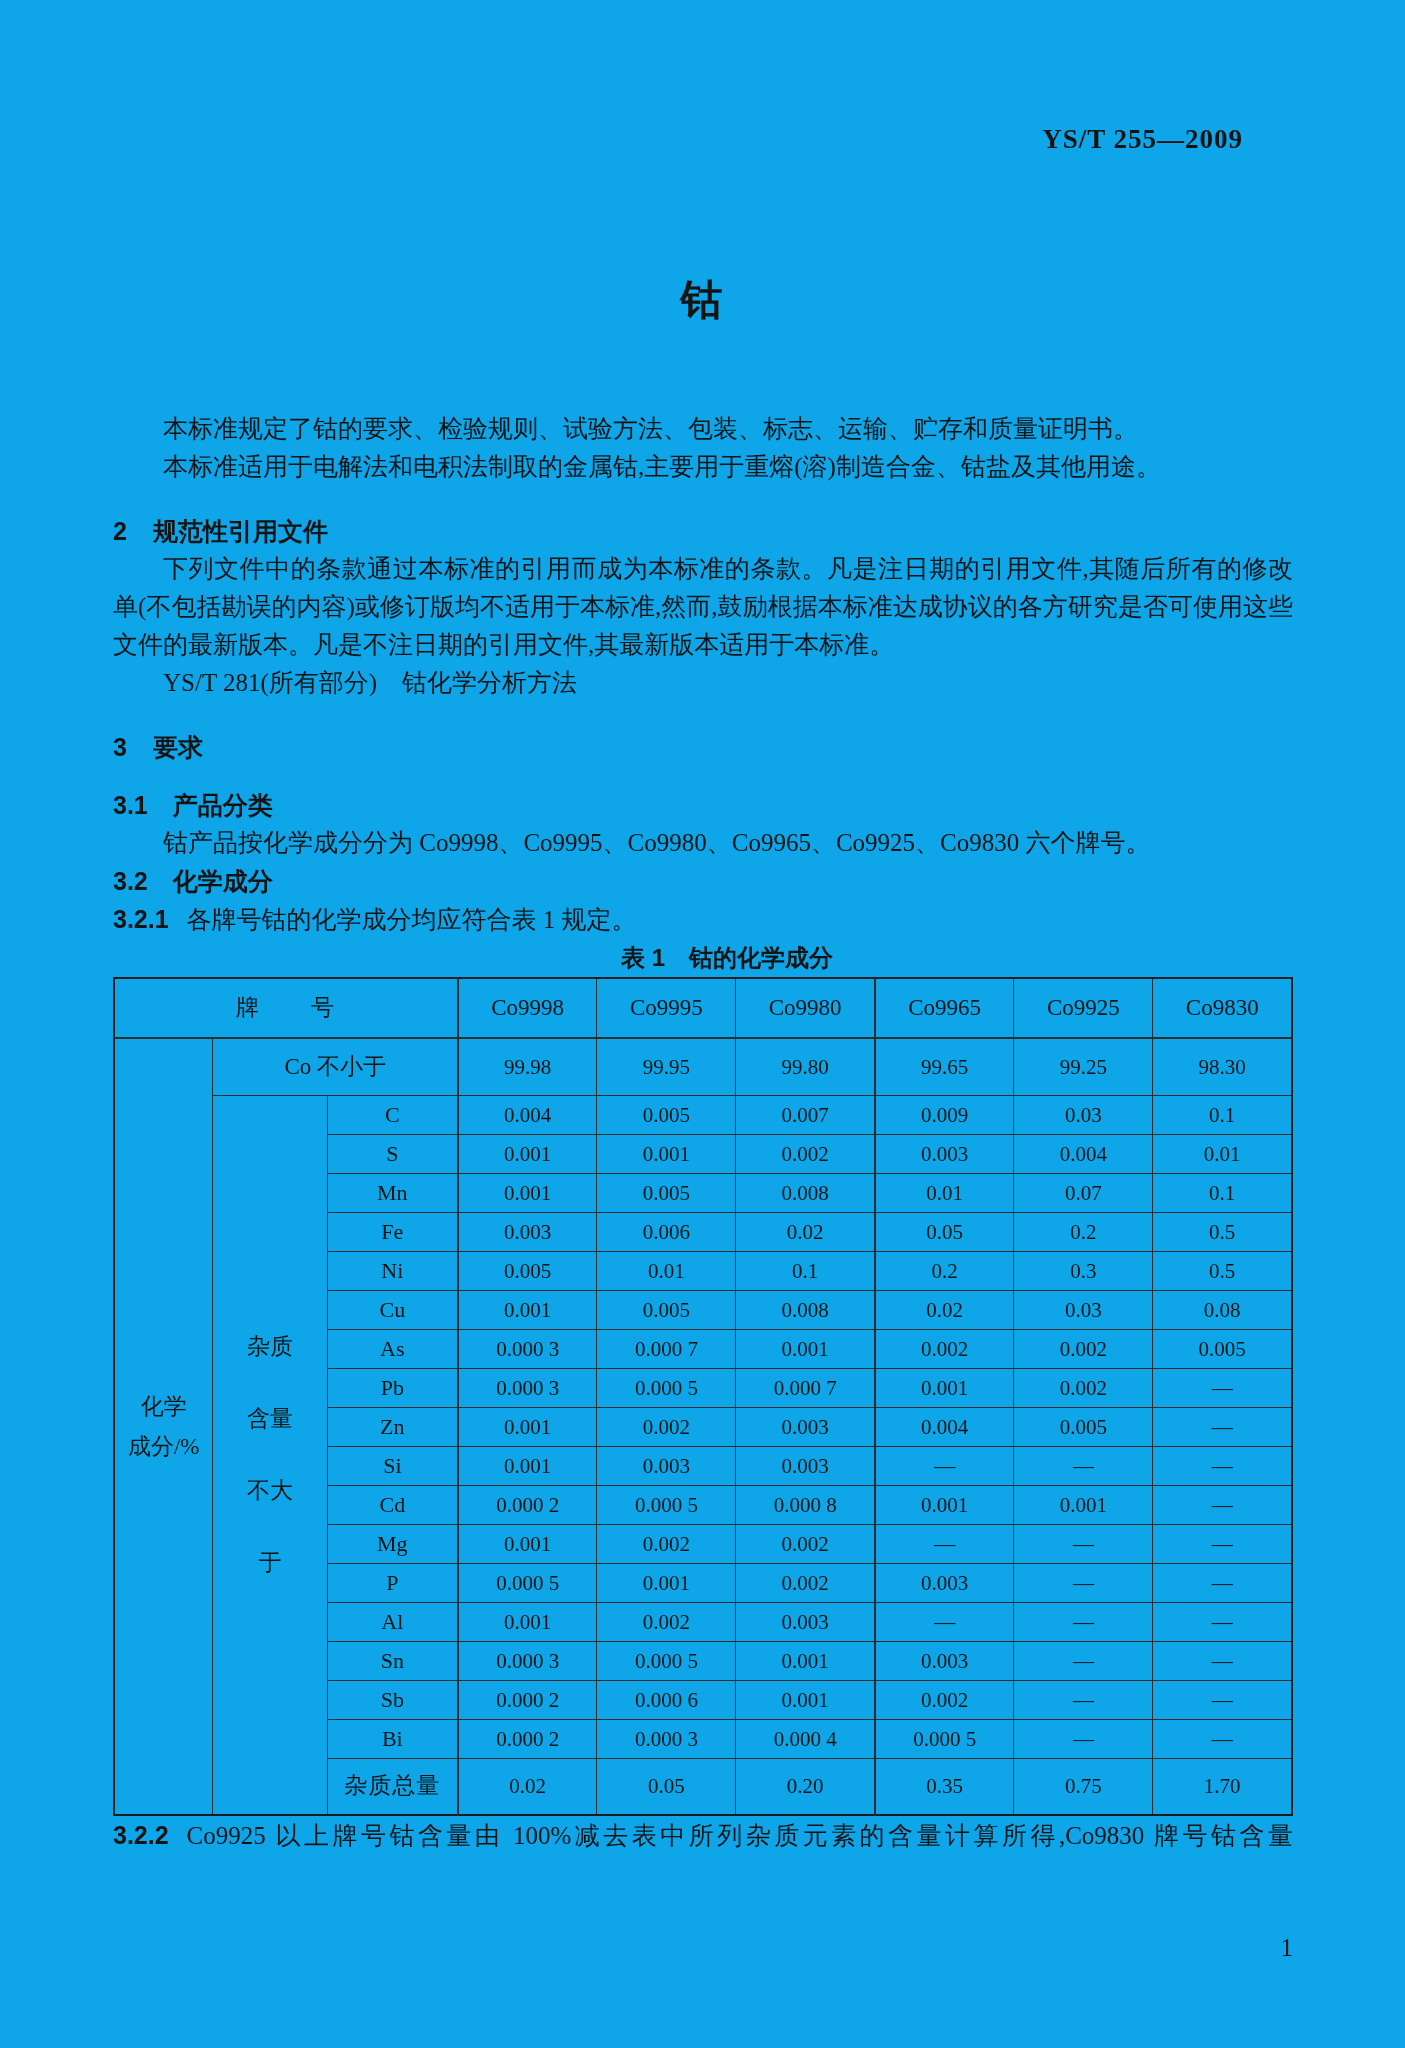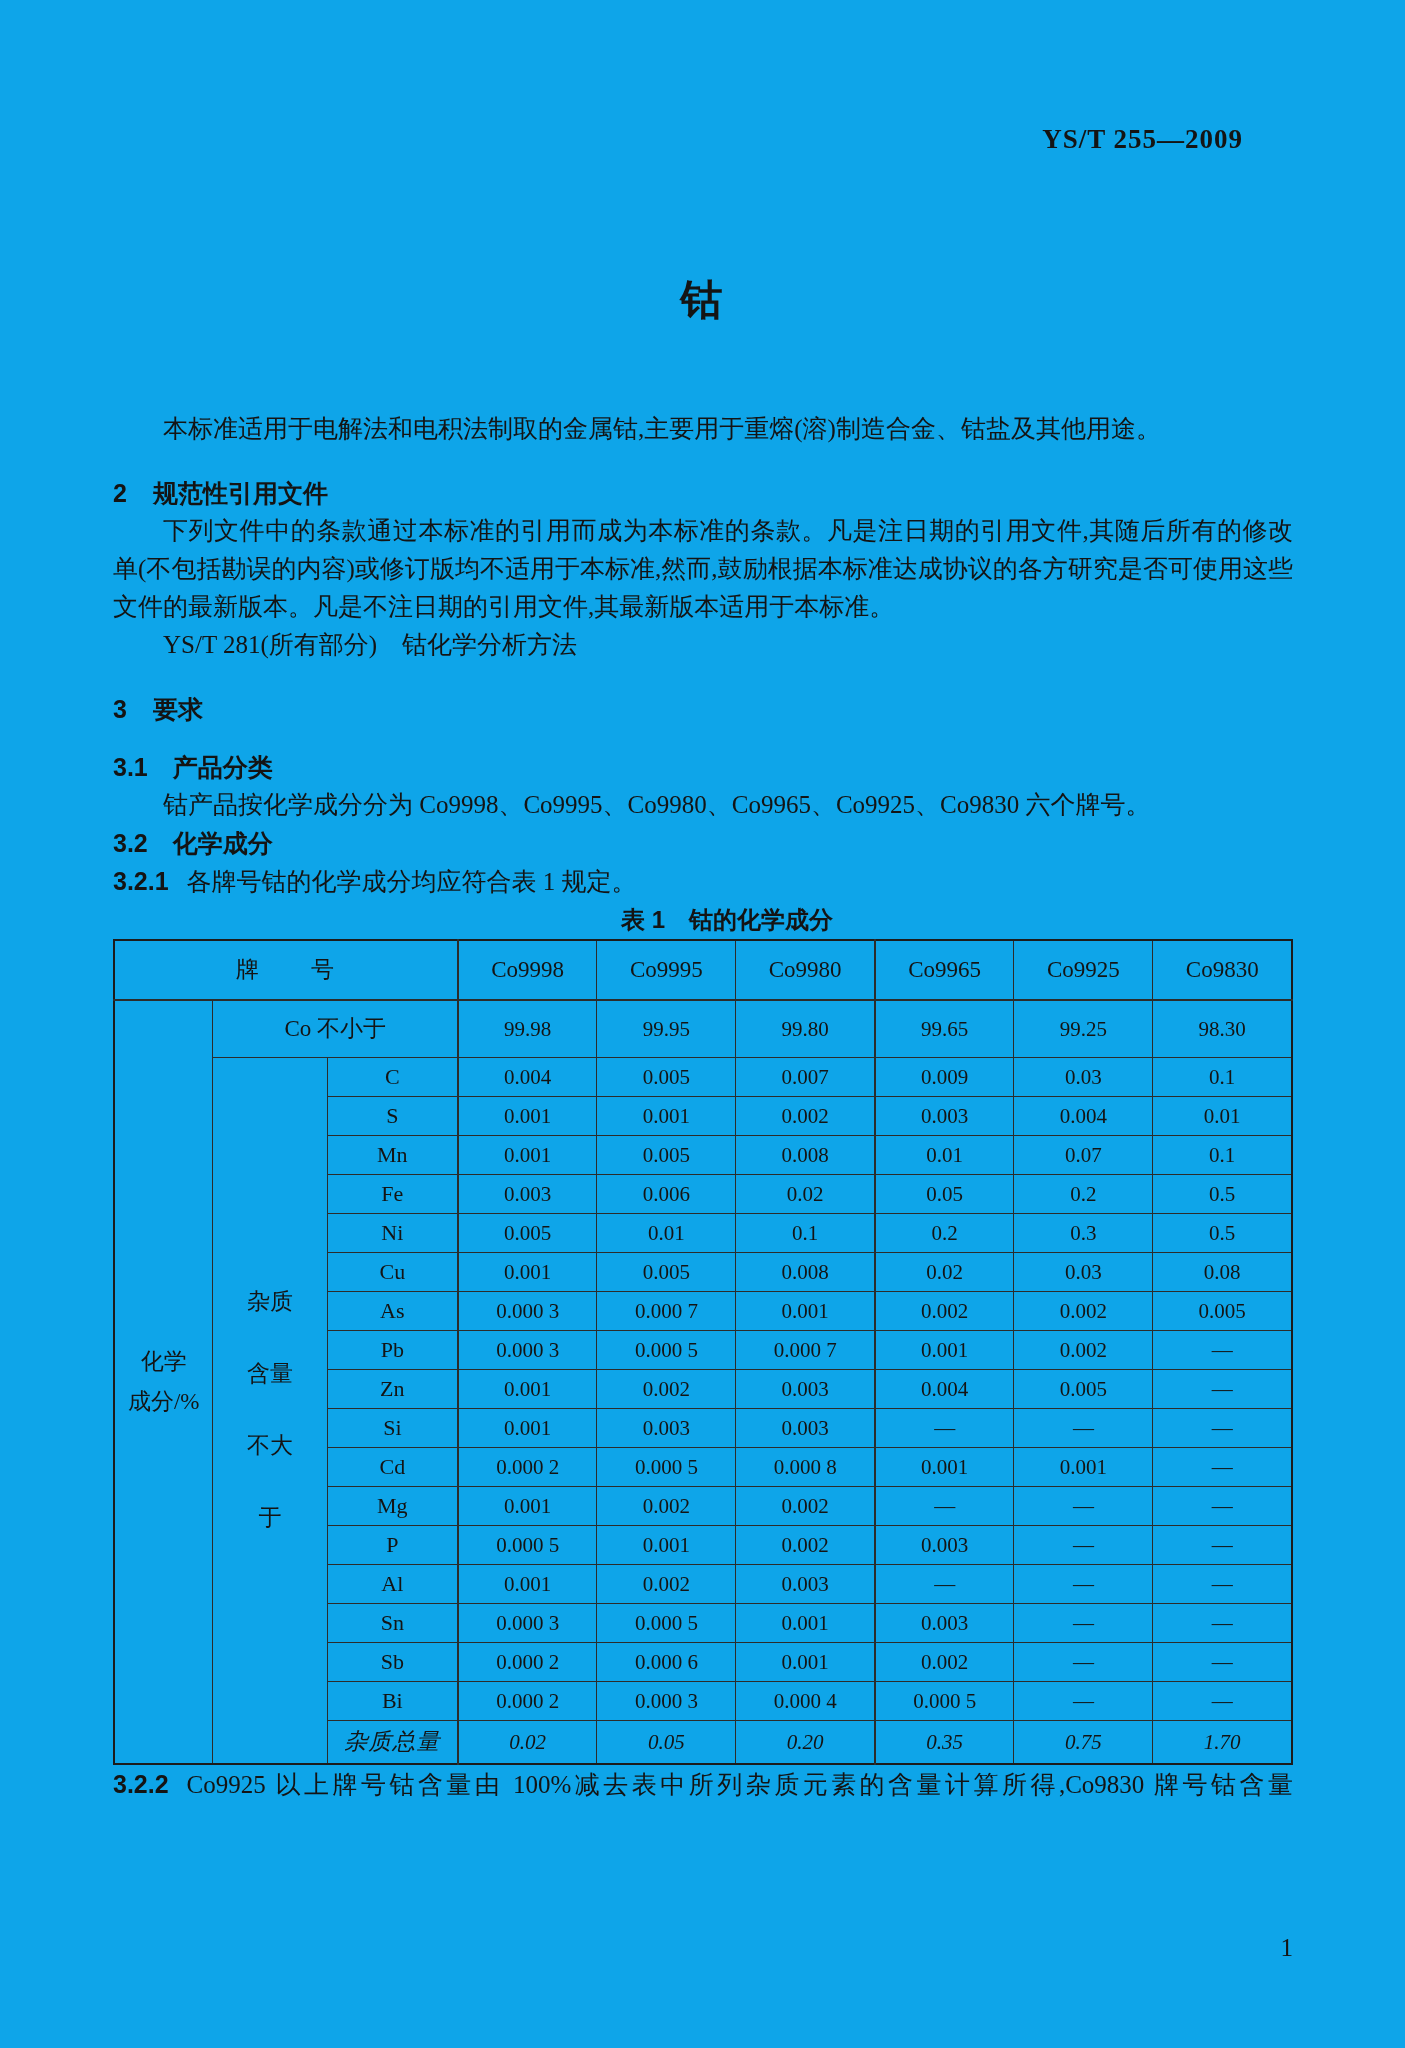--- a/index.html
+++ b/index.html
@@ -54,21 +54,21 @@
   }
   table.chem th, table.chem td{
     border:1px solid #2c2c2c;
     text-align:center;vertical-align:middle;
     padding:0 2px;font-weight:normal;
     overflow:hidden;
   }
   tr.r-head{height:60px;}
   tr.r-co{height:57px;}
   tr.r-el{height:39px;}
-  tr.r-total{height:44px;font-style:italic;}
+  tr.r-total{height:57px;}
   tr.r-head th{border-bottom-width:2px;font-size:23px;}
   .corner{font-size:24px;letter-spacing:2px;}
   .vlabel{white-space:pre-line;font-size:23px;line-height:40px;}
   .implabel{white-space:pre-line;font-size:23px;line-height:72px;}
   .rowlabel{font-size:23px;}
   .el{font-size:22px;}
   .total-label{font-size:23px;letter-spacing:1px;}
   .b{font-weight:bold;}
   .sep{border-right-width:2px !important;}
   .sep2{border-right-width:2px !important;}
@@ -81,20 +81,21 @@
 <body>
 
 <div class="page">
 
   <div class="doc-code">YS/T 255—2009</div>
 
   <h1 class="doc-title">钴</h1>
 
   <div class="content">
 
+    <p class="mt14">本标准规定了钴的要求、检验规则、试验方法、包装、标志、运输、贮存和质量证明书。</p>
     <p>本标准适用于电解法和电积法制取的金属钴,主要用于重熔(溶)制造合金、钴盐及其他用途。</p>
 
     <h2 class="sec-h mt26"><span class="num">2</span><span>规范性引用文件</span></h2>
     <p class="mt20">下列文件中的条款通过本标准的引用而成为本标准的条款。凡是注日期的引用文件,其随后所有的修改单(不包括勘误的内容)或修订版均不适用于本标准,然而,鼓励根据本标准达成协议的各方研究是否可使用这些文件的最新版本。凡是不注日期的引用文件,其最新版本适用于本标准。</p>
     <p>YS/T 281(所有部分)　钴化学分析方法</p>
 
     <h2 class="sec-h mt26"><span class="num">3</span><span>要求</span></h2>
 
     <h3 class="sec-h mt20">3.1　产品分类</h3>
     <p class="mt8">钴产品按化学成分分为 Co9998、Co9995、Co9980、Co9965、Co9925、Co9830 六个牌号。</p>

